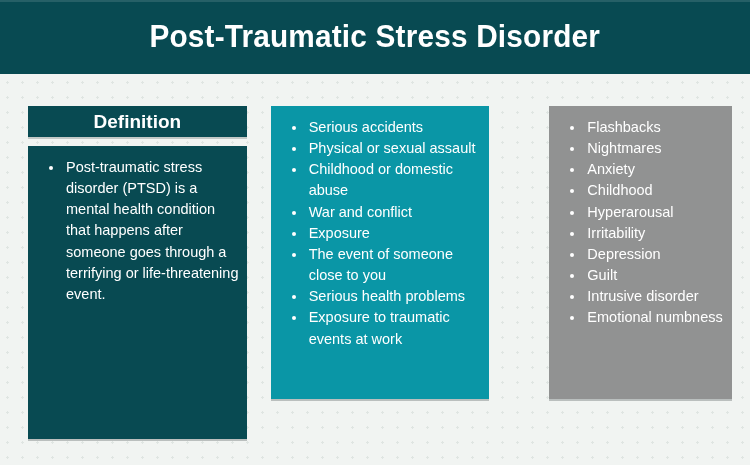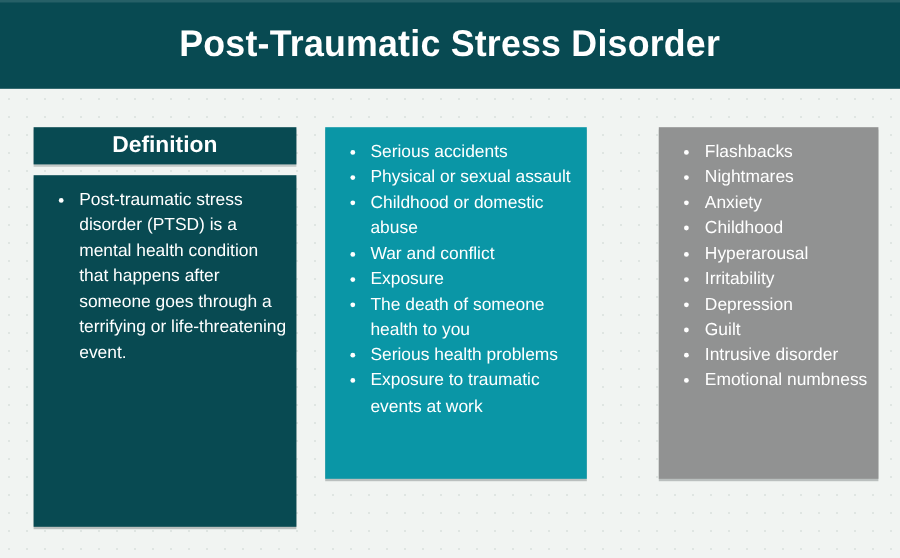--- a/index.html
+++ b/index.html
@@ -102,21 +102,21 @@
   </section>
 
   <section class="column">
     <div class="col-body bg-teal">
       <ul>
           <li>Serious accidents</li>
           <li>Physical or sexual assault</li>
           <li>Childhood or domestic abuse</li>
           <li>War and conflict</li>
           <li>Exposure</li>
-          <li>The death of someone health to you</li>
+          <li>The event of someone close to you</li>
           <li>Serious health problems</li>
           <li>Exposure to traumatic events at work</li>
         </ul>
     </div>
   </section>
 
   <section class="column">
     <div class="col-body bg-gray">
       <ul>
           <li>Flashbacks</li>

